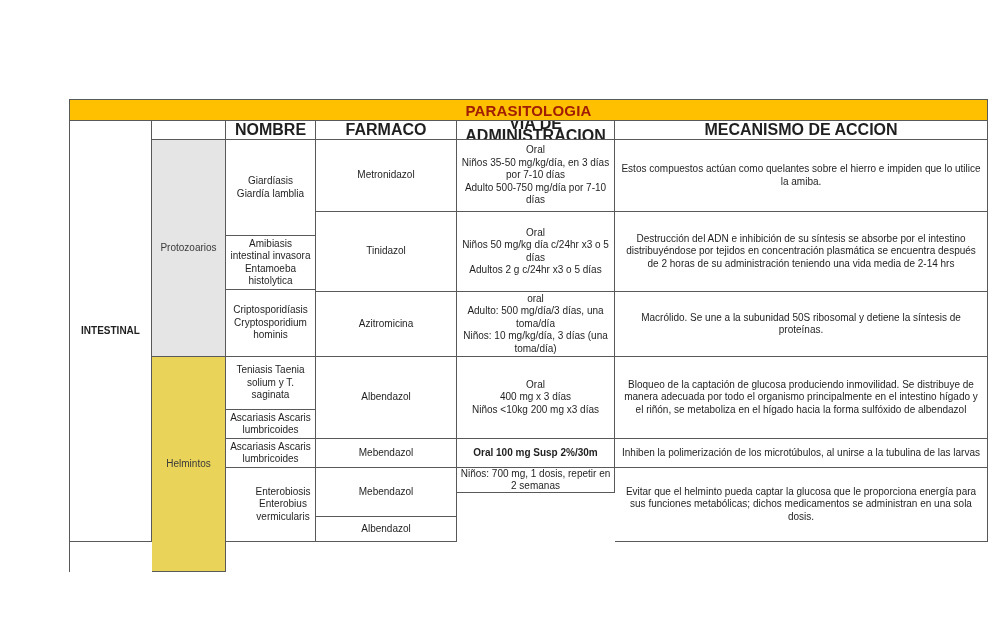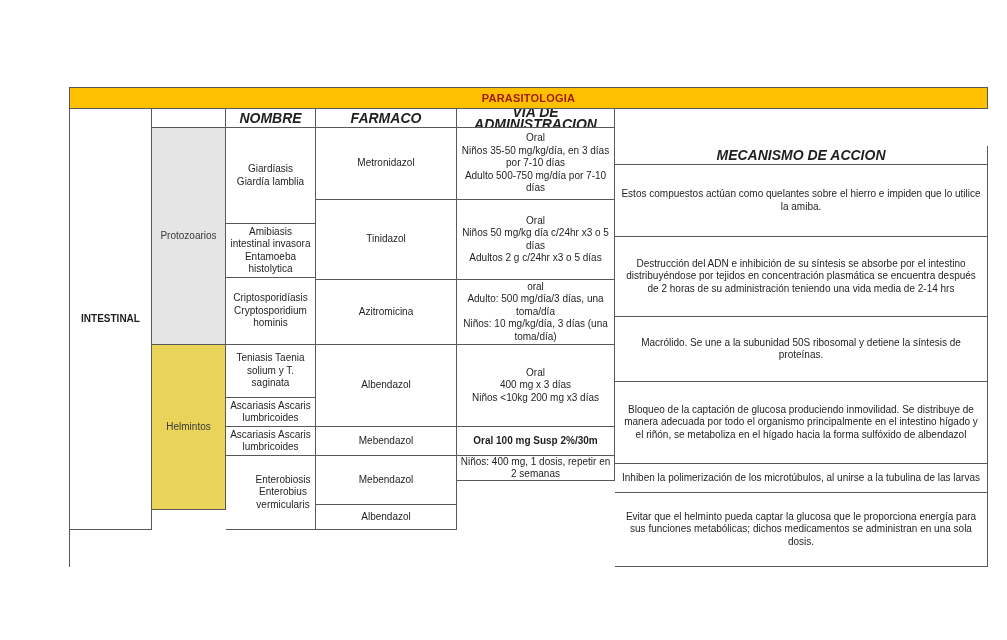--- a/index.html
+++ b/index.html
@@ -1,47 +1,47 @@
 <!DOCTYPE html>
 <html><head>
 <meta charset="utf-8">
 <style>
   html,body{margin:0;padding:0;background:#ffffff;width:1007px;height:640px;overflow:hidden;}
   body{font-family:"Liberation Sans",sans-serif;color:#1f1f1f;}
   .ptable{position:absolute;left:69px;top:87px;width:919px;}
   .band{box-sizing:border-box;width:919px;height:22px;background:#FFC000;border:1px solid #595959;
         display:flex;align-items:center;justify-content:center;
-        font-size:11px;font-weight:bold;color:#A01D04;letter-spacing:.2px;}
+        font-size:15px;font-weight:bold;color:#A01D04;letter-spacing:.2px;margin-top:12px;}
   .cols{display:flex;border-left:1px solid #595959;width:918px;}
   .col{display:flex;flex-direction:column;}
   .cell{box-sizing:border-box;border-right:1px solid #595959;border-bottom:1px solid #595959;
         display:flex;align-items:center;justify-content:center;text-align:center;
         font-size:10px;line-height:12.5px;white-space:pre-line;padding:1px 3px;overflow:hidden;}
-  .hdr{font-weight:bold;font-size:14px;font-style:italic;}
+  .hdr{font-weight:bold;font-size:16px;}
   .c1{width:82px;} .c2{width:74px;} .c3{width:90px;} .c4{width:141px;} .c5{width:158px;} .c6{width:373px;}
   .bold{font-weight:bold;}
   .cat1{background:#e5e5e5;color:#3a3a3a;}
   .cat2{background:#E9D358;color:#3a3a3a;}
   .mech{padding:1px 6px;}
 </style>
 </head>
 <body>
 
 <div class="ptable">
   <div class="band">PARASITOLOGIA</div>
   <div class="cols">
 
     <div class="col c1">
       <div class="cell bold" style="height:421px;">INTESTINAL</div>
     </div>
 
     <div class="col c2">
       <div class="cell" style="height:19px;"></div>
       <div class="cell cat1" style="height:217px;">Protozoarios</div>
-      <div class="cell cat2" style="height:165px;">Helmintos</div>
+      <div class="cell cat2" style="height:215px;">Helmintos</div>
     </div>
 
     <div class="col c3">
       <div class="cell hdr" style="height:19px;">NOMBRE</div>
       <div class="cell" style="height:96px;">Giardíasis
 Giardía lamblia</div>
       <div class="cell" style="height:54px;">Amibiasis
 intestinal invasora
 Entamoeba
 histolytica</div>
@@ -79,25 +79,25 @@
       <div class="cell" style="height:80px;">Oral
 Niños 50 mg/kg día c/24hr x3 o 5 días
 Adultos 2 g c/24hr x3 o 5 días</div>
       <div class="cell" style="height:65px;">oral
 Adulto: 500 mg/día/3 días, una toma/día
 Niños: 10 mg/kg/día, 3 días (una toma/día)</div>
       <div class="cell" style="height:82px;">Oral
 400 mg x 3 días
 Niños &lt;10kg 200 mg x3 días</div>
       <div class="cell" style="height:29px;font-weight:bold;">Oral 100 mg Susp 2%/30m</div>
-      <div class="cell" style="height:25px;">Niños:  400 mg, 1 dosis, repetir en 2 semanas</div>
+      <div class="cell" style="height:25px;">Niños:  700 mg, 1 dosis, repetir en 2 semanas</div>
     </div>
 
     <div class="col c6">
-      <div class="cell hdr" style="height:19px;margin-top:37px;">MECANISMO DE ACCION</div>
+      <div class="cell hdr" style="height:19px;">MECANISMO DE ACCION</div>
       <div class="cell mech" style="height:72px;">Estos compuestos actúan como quelantes sobre el hierro e impiden que lo utilice la amiba.</div>
       <div class="cell mech" style="height:80px;">Destrucción del ADN e inhibición de su síntesis se absorbe por el intestino distribuyéndose por tejidos en concentración plasmática se encuentra después de 2 horas de su administración teniendo una vida media de 2-14 hrs</div>
       <div class="cell mech" style="height:65px;">Macrólido. Se une a la subunidad 50S ribosomal y detiene la síntesis de proteínas.</div>
       <div class="cell mech" style="height:82px;">Bloqueo de la captación de glucosa produciendo inmovilidad. Se distribuye de manera adecuada por todo el organismo principalmente en el intestino hígado y el riñón, se metaboliza en el hígado hacia la forma sulfóxido de albendazol</div>
       <div class="cell mech" style="height:29px;">Inhiben la polimerización de los microtúbulos, al unirse a la tubulina de las larvas</div>
       <div class="cell mech" style="height:74px;">Evitar que el helminto pueda captar la glucosa que le proporciona energía para sus funciones metabólicas; dichos medicamentos se administran en una sola dosis.</div>
     </div>
 
   </div>
 </div>

